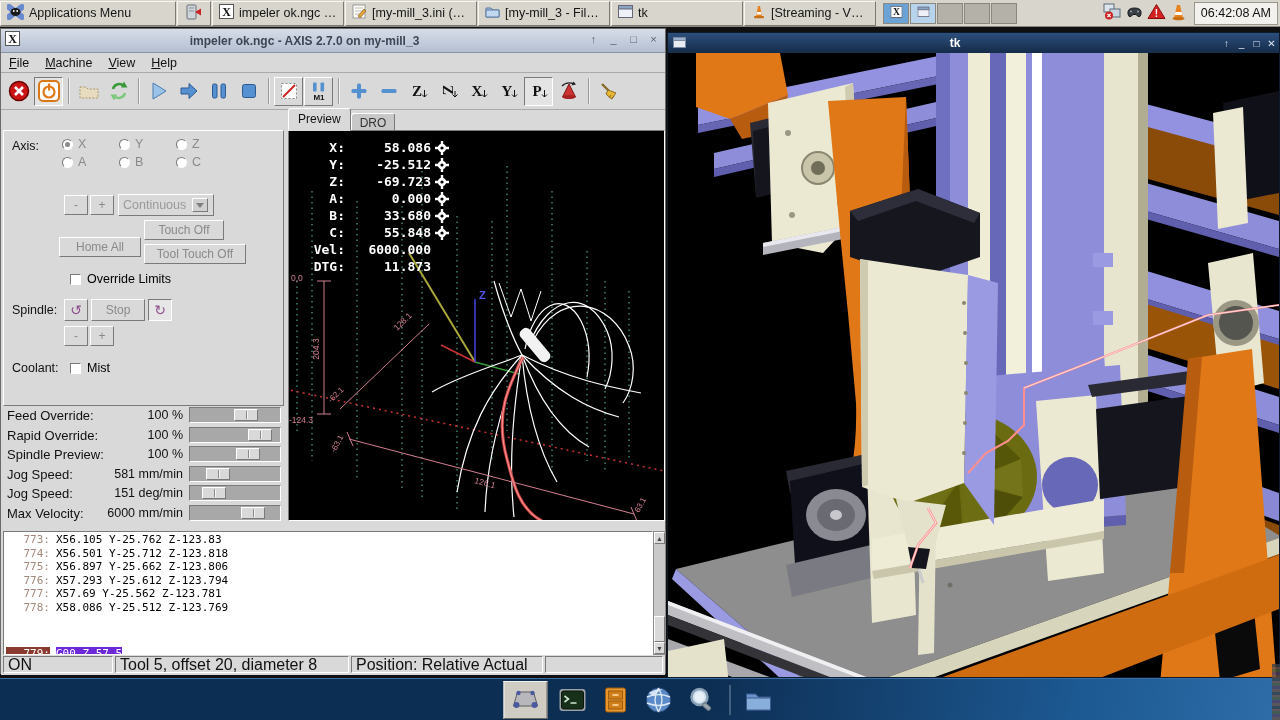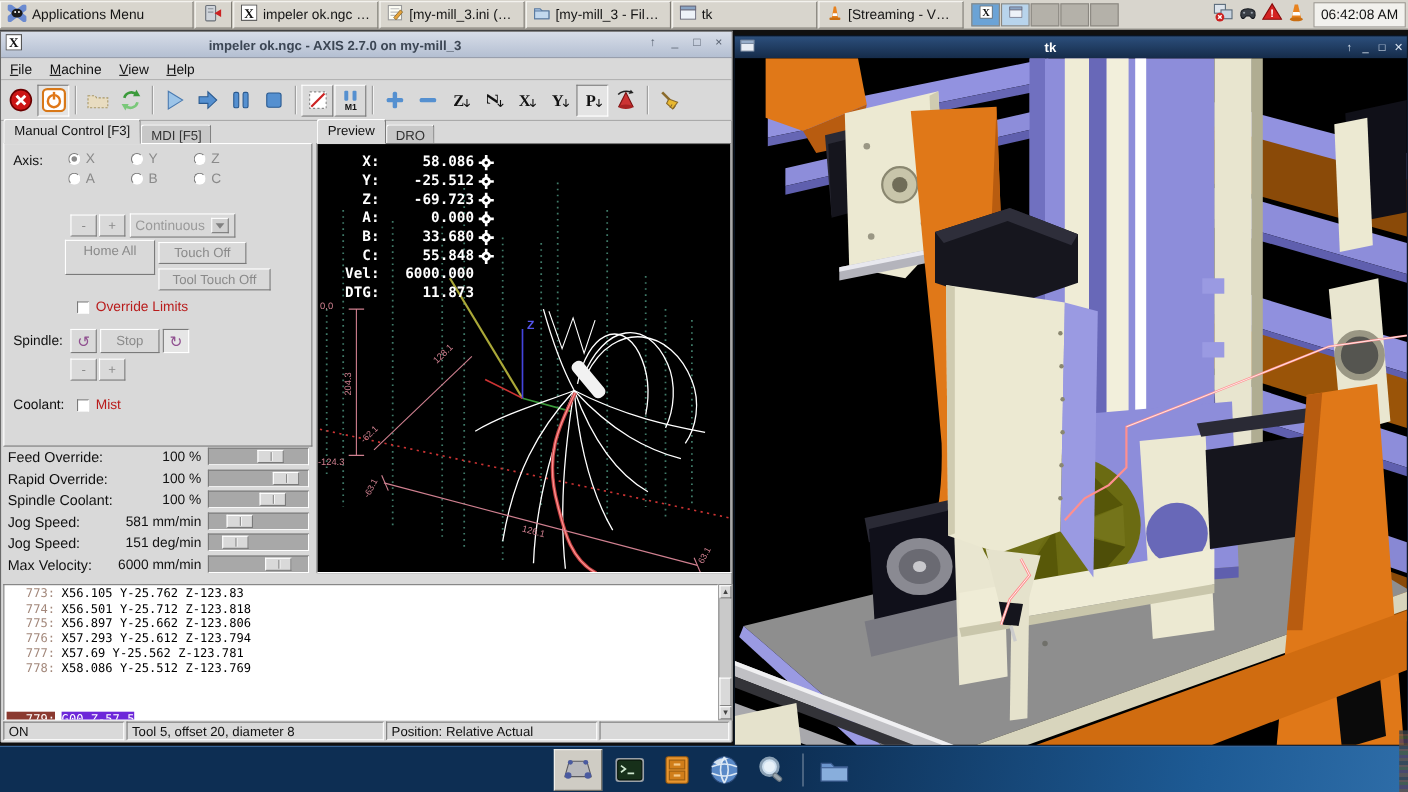--- a/index.html
+++ b/index.html
@@ -60,21 +60,21 @@
   .radio .circ.sel::after { content:""; position:absolute; left:2px; top:2px; width:5px; height:5px;
     border-radius:50%; background:#8a8a8a; }
   .sm-btn { position:absolute; text-align:center; font-size:12px; color:#8a8a8a;
     background:#d9d9d9; border:1px solid; border-color:#ffffff #7a7a7a #7a7a7a #ffffff; }
   .combo { position:absolute; background:#d9d9d9; border:1px solid;
     border-color:#ffffff #7a7a7a #7a7a7a #ffffff; font-size:12.5px; color:#9a9a9a;
     display:flex; align-items:center; padding:1px 4px; gap:6px; }
   .combo .arrowbox { width:16px; height:14px; background:#d0d0d0; border:1px solid;
     border-color:#fff #7a7a7a #7a7a7a #fff; display:flex; align-items:center; justify-content:center; }
   .combo .arrowbox::after { content:""; border:4px solid transparent; border-top:5px solid #808080; margin-top:4px; }
-  .chk { position:absolute; display:flex; gap:6px; align-items:center; font-size:12.5px; color:#b91c1c; }
+  .chk { position:absolute; display:flex; gap:6px; align-items:center; font-size:12.5px; color:#000000; }
   .chk .box { width:11px; height:11px; background:#fff; border:1px solid;
     border-color:#7a7a7a #fff #fff #7a7a7a; }
   
   .slider-row { position:absolute; left:0; width:285px; height:19px; }
   .slider-row .sl-lab { position:absolute; left:6px; top:2px; font-size:13px; color:#111; }
   .slider-row .sl-val { position:absolute; right:103px; top:2px; font-size:12.5px; color:#111; }
   .slider-row .trough { position:absolute; left:188px; top:1px; width:92px; height:16px;
     background:#a8a8a8; border:1px solid; border-color:#7a7a7a #fff #fff #7a7a7a; }
   .slider-row .thumb { position:absolute; top:1px; width:24px; height:12px; background:#d9d9d9;
     border:1px solid; border-color:#fff #7a7a7a #7a7a7a #fff; }
@@ -106,21 +106,21 @@
   .scr-arrow { position:absolute; left:0; width:11px; height:12px; background:#d9d9d9;
     border:1px solid; border-color:#fff #7a7a7a #7a7a7a #fff; font-size:7px; text-align:center;
     line-height:11px; color:#444; }
   #gcode-thumb { position:absolute; left:0; top:84px; width:11px; height:26px; background:#d9d9d9;
     border:1px solid; border-color:#fff #7a7a7a #7a7a7a #fff; }
 
   
   #status-bar { left:0; top:626px; width:664px; height:20px; background:#d9d9d9;
     display:flex; gap:2px; padding:1px 2px; }
   .status-cell { height:17px; border:1px solid; border-color:#7a7a7a #fff #fff #7a7a7a;
-    font-size:12px; color:#111; padding:0 4px; line-height:16px; white-space:nowrap; overflow:hidden; }
+    font-size:16px; color:#111; padding:0 4px; line-height:16px; white-space:nowrap; overflow:hidden; }
 
   
   #tk-window { left:667px; top:32px; width:613px; height:646px; background:#000;
     border:1px solid #0c1a2c; z-index:9; }
   #tk-titlebar { left:0; top:0; width:611px; height:20px;
     background:linear-gradient(#2c4f7c,#152b49); display:flex; align-items:center; }
   #tk-title { flex:1; text-align:center; font-size:12px; font-weight:bold; color:#fff; }
   .tk-ctl { color:#dce6f2; font-size:10px; width:15px; text-align:center; }
 
   
@@ -380,24 +380,20 @@
       <div class="tool-sep"></div>
       <div class="tool-btn">
         <svg width="22" height="22">
           <path d="M4 4 L11 11" stroke="#8a6a2a" stroke-width="2.4"></path>
           <polygon points="10,10 18,13 13.5,19 8,14" fill="#e8b830" stroke="#8a6a2a"></polygon>
           <path d="M11 18 l2 -3 M14 19 l2 -3" stroke="#8a6a2a"></path>
         </svg>
       </div>
     </div>
 
-  <div id="left-tabs">
-      <div class="tab active">Manual Control [F3]</div>
-      <div class="tab back">MDI [F5]</div>
-    </div>
   <div id="manual-frame" class="abs">
     <span class="form-lab" style="left:8px;top:8px">Axis:</span>
     <div id="axis-radios">
         <div class="radio" style="left: 58px; top: 6px;">
           <span class="circ sel"></span>
           <span>X</span>
         </div>
         <div class="radio" style="left: 115px; top: 6px;">
           <span class="circ"></span>
           <span>Y</span>
@@ -418,21 +414,21 @@
           <span class="circ"></span>
           <span>C</span>
         </div>
       </div>
     <div class="sm-btn grayed" style="left:60px;top:64px;width:24px;height:20px;line-height:18px">-</div>
     <div class="sm-btn grayed" style="left:86px;top:64px;width:24px;height:20px;line-height:18px">+</div>
     <div class="combo" style="left:114px;top:63px;width:96px;height:22px">
       <span>Continuous</span>
       <span class="arrowbox"></span>
     </div>
-    <div class="sm-btn grayed" style="left:55px;top:87px;width:82px;height:32px;line-height:18px">Home All</div>
+    <div class="sm-btn grayed" style="left:55px;top:106px;width:82px;height:20px;line-height:18px">Home All</div>
     <div class="sm-btn grayed" style="left:140px;top:89px;width:80px;height:20px;line-height:18px">Touch Off</div>
     <div class="sm-btn grayed" style="left:140px;top:113px;width:102px;height:20px;line-height:18px">Tool Touch Off</div>
     <div class="chk" style="left:66px;top:141px">
       <span class="box"></span>
       <span>Override Limits</span>
     </div>
     <span class="form-lab" style="left:8px;top:172px">Spindle:</span>
     <div class="sm-btn" style="left:60px;top:168px;width:24px;height:22px;line-height:20px;color:#905090;font-size:14px">↺</div>
     <div class="sm-btn grayed" style="left:87px;top:168px;width:54px;height:22px;line-height:20px">Stop</div>
     <div class="sm-btn" style="left:144px;top:168px;width:24px;height:22px;line-height:20px;color:#905090;font-size:14px;border-color:#7a7a7a #fff #fff #7a7a7a;background:#e6e6e6">↻</div>
@@ -453,21 +449,21 @@
         </span>
       </div>
       <div class="slider-row" style="top: 396.6px;">
         <span class="sl-lab">Rapid Override:</span>
         <span class="sl-val">100 %</span>
         <span class="trough">
           <span class="thumb" style="left: 58px;"></span>
         </span>
       </div>
       <div class="slider-row" style="top: 416.2px;">
-        <span class="sl-lab">Spindle Coolant:</span>
+        <span class="sl-lab">Spindle Preview:</span>
         <span class="sl-val">100 %</span>
         <span class="trough">
           <span class="thumb" style="left: 46px;"></span>
         </span>
       </div>
       <div class="slider-row" style="top: 435.8px;">
         <span class="sl-lab">Jog Speed:</span>
         <span class="sl-val">581 mm/min</span>
         <span class="trough">
           <span class="thumb" style="left: 16px;"></span>

